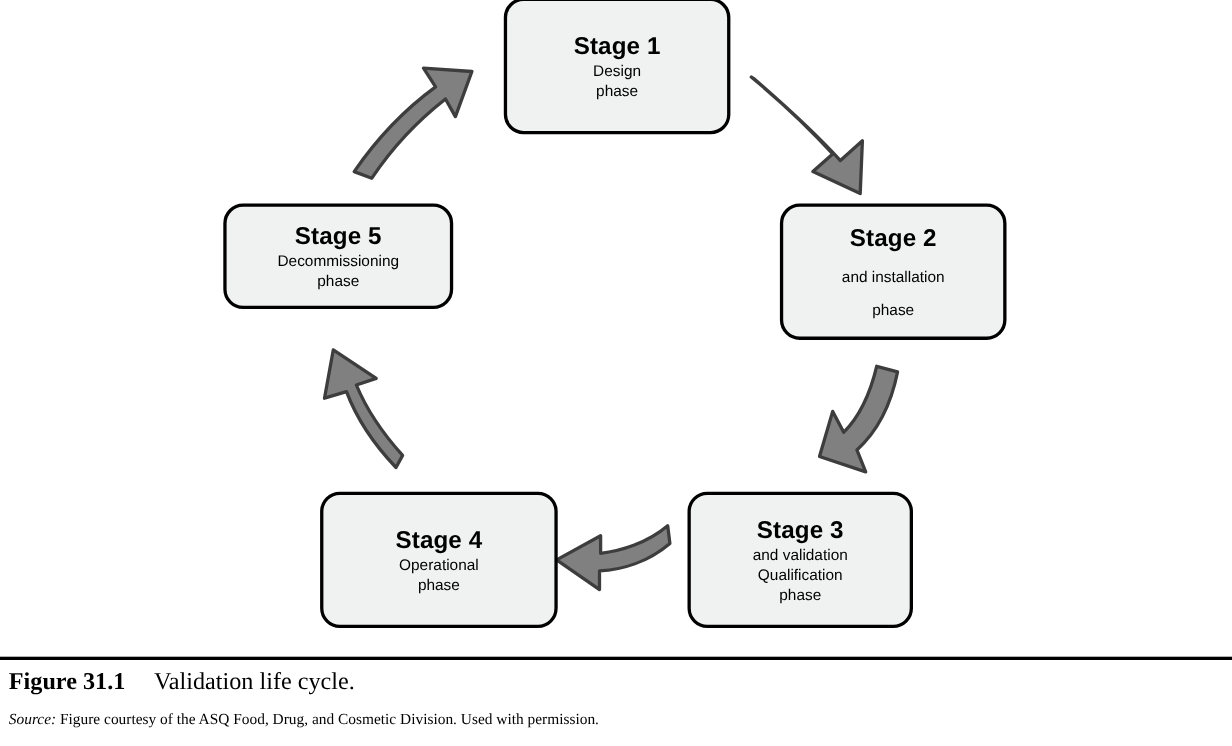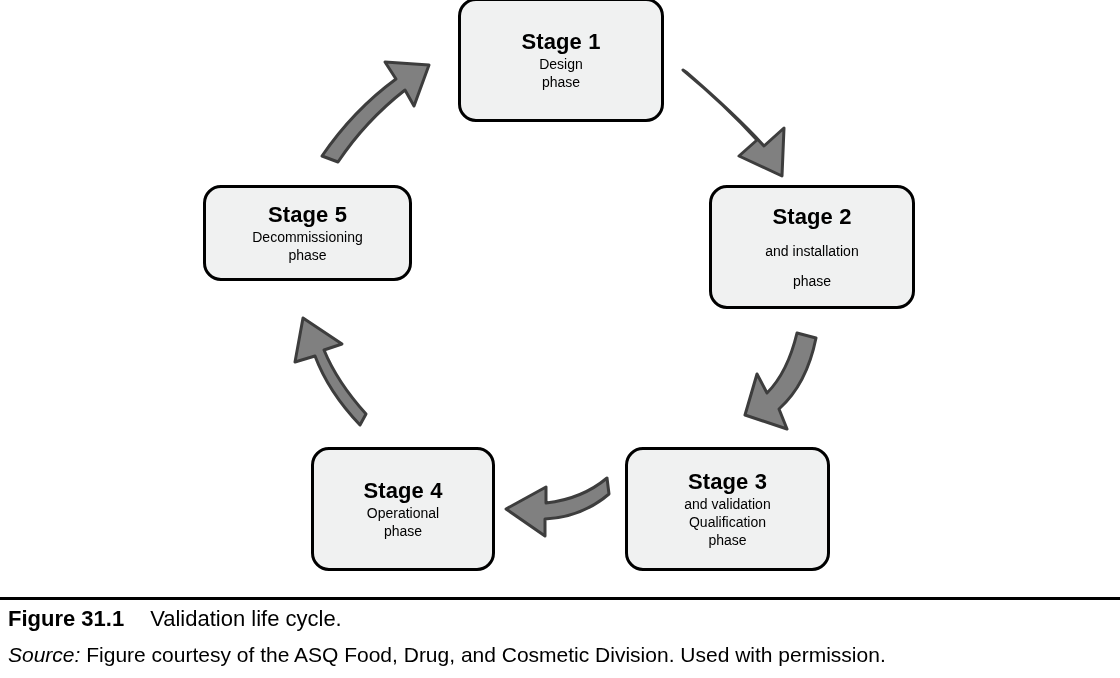--- a/index.html
+++ b/index.html
@@ -55,54 +55,55 @@
   }
   .stage-desc-line {
     font-weight: normal;
     font-size: 14px;
   }
 
   
   #stage-1 { left: 458px; top: -2px;  width: 206px; height: 124px; }
   #stage-2 { left: 709px; top: 185px; width: 206px; height: 124px; gap: 12px; }
   #stage-3 { left: 625px; top: 447px; width: 205px; height: 124px; }
-  #stage-4 { left: 291px; top: 447px; width: 184px; height: 124px; margin-left: 20px; }
+  #stage-4 { left: 291px; top: 447px; width: 216px; height: 124px; }
   #stage-5 { left: 203px; top: 185px; width: 209px; height: 96px; }
 
   #caption-rule {
     position: absolute;
     left: 0;
     top: 597px;
     width: 1120px;
     height: 3px;
     background: #000000;
   }
 
   #caption-block {
     position: absolute;
     left: 8px;
     top: 604px;
     width: 1104px;
+    font-family: Liberation Serif, serif;
   }
   #caption-line-1 {
     font-size: 22px;
     line-height: 30px;
     white-space: nowrap;
   }
   #caption-label {
     font-weight: bold;
   }
   #caption-gap {
     display: inline-block;
     width: 26px;
   }
   #caption-text { font-weight: normal; }
 
   #caption-line-2 {
-    font-size: 21px;
+    font-size: 14px;
     line-height: 30px;
     margin-top: 6px;
     white-space: nowrap;
   }
   #source-label {
     font-style: italic;
   }
   #source-text { font-style: normal; }
 </style>
 </head>

